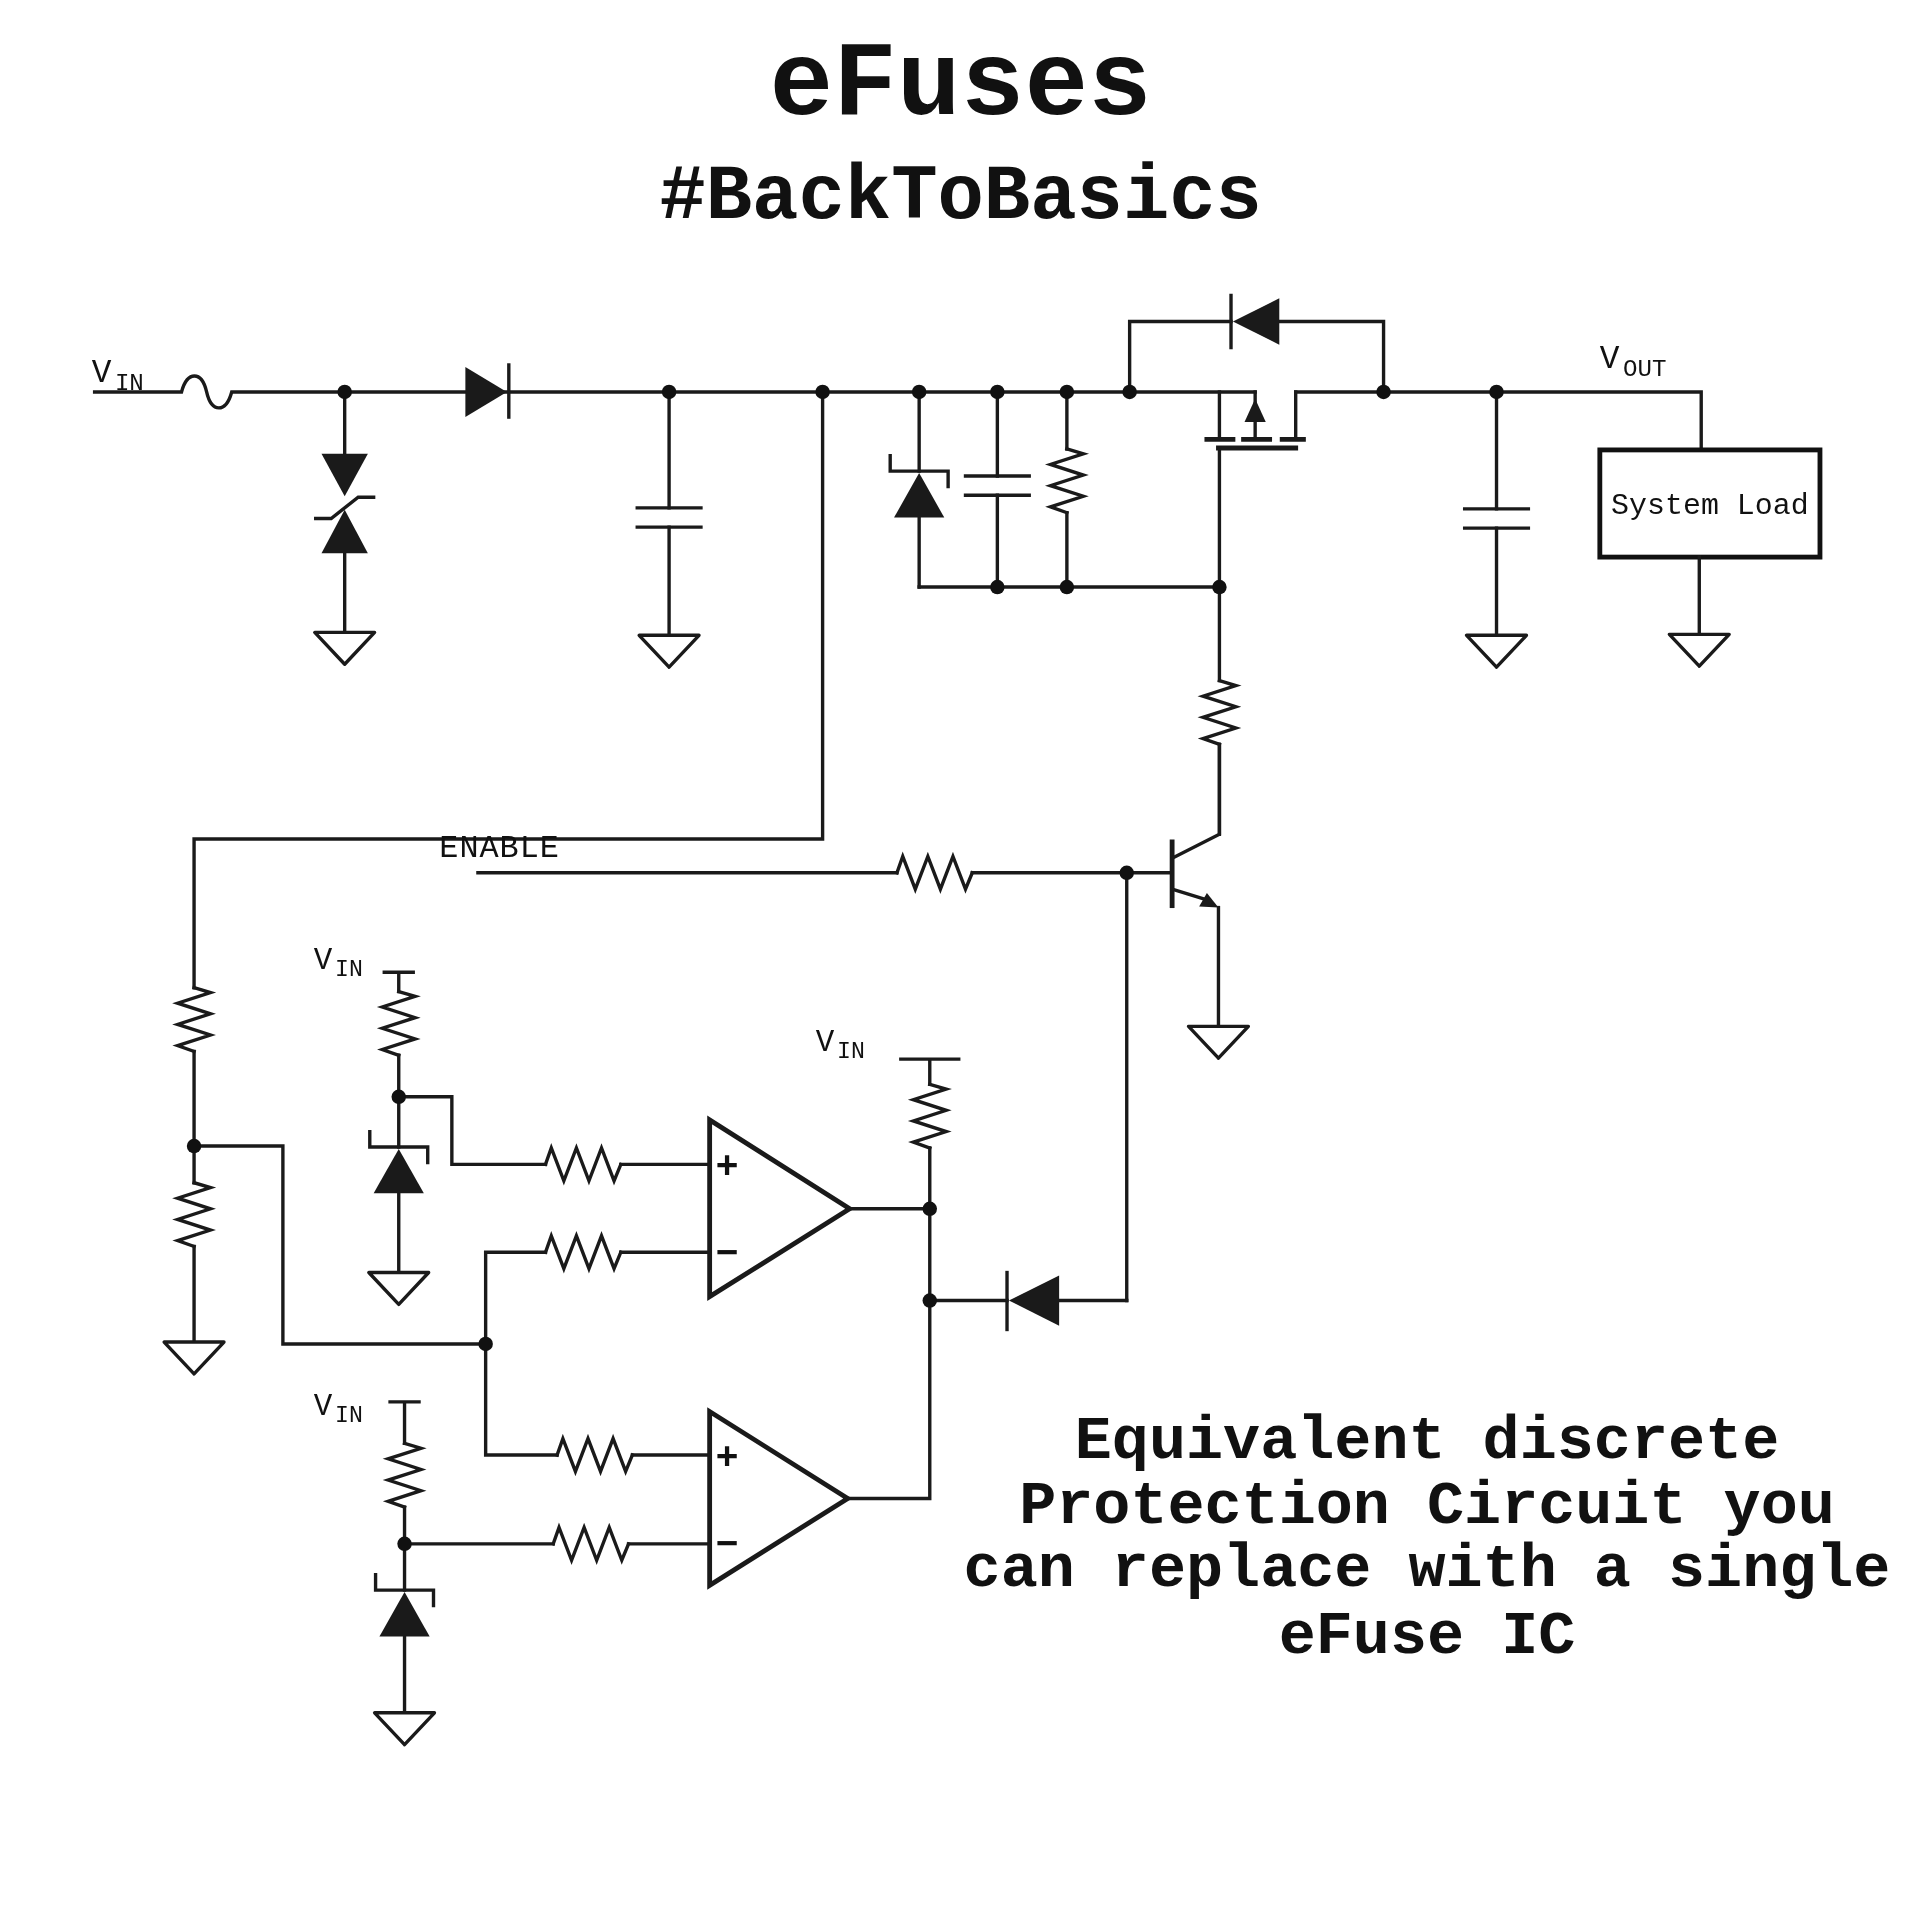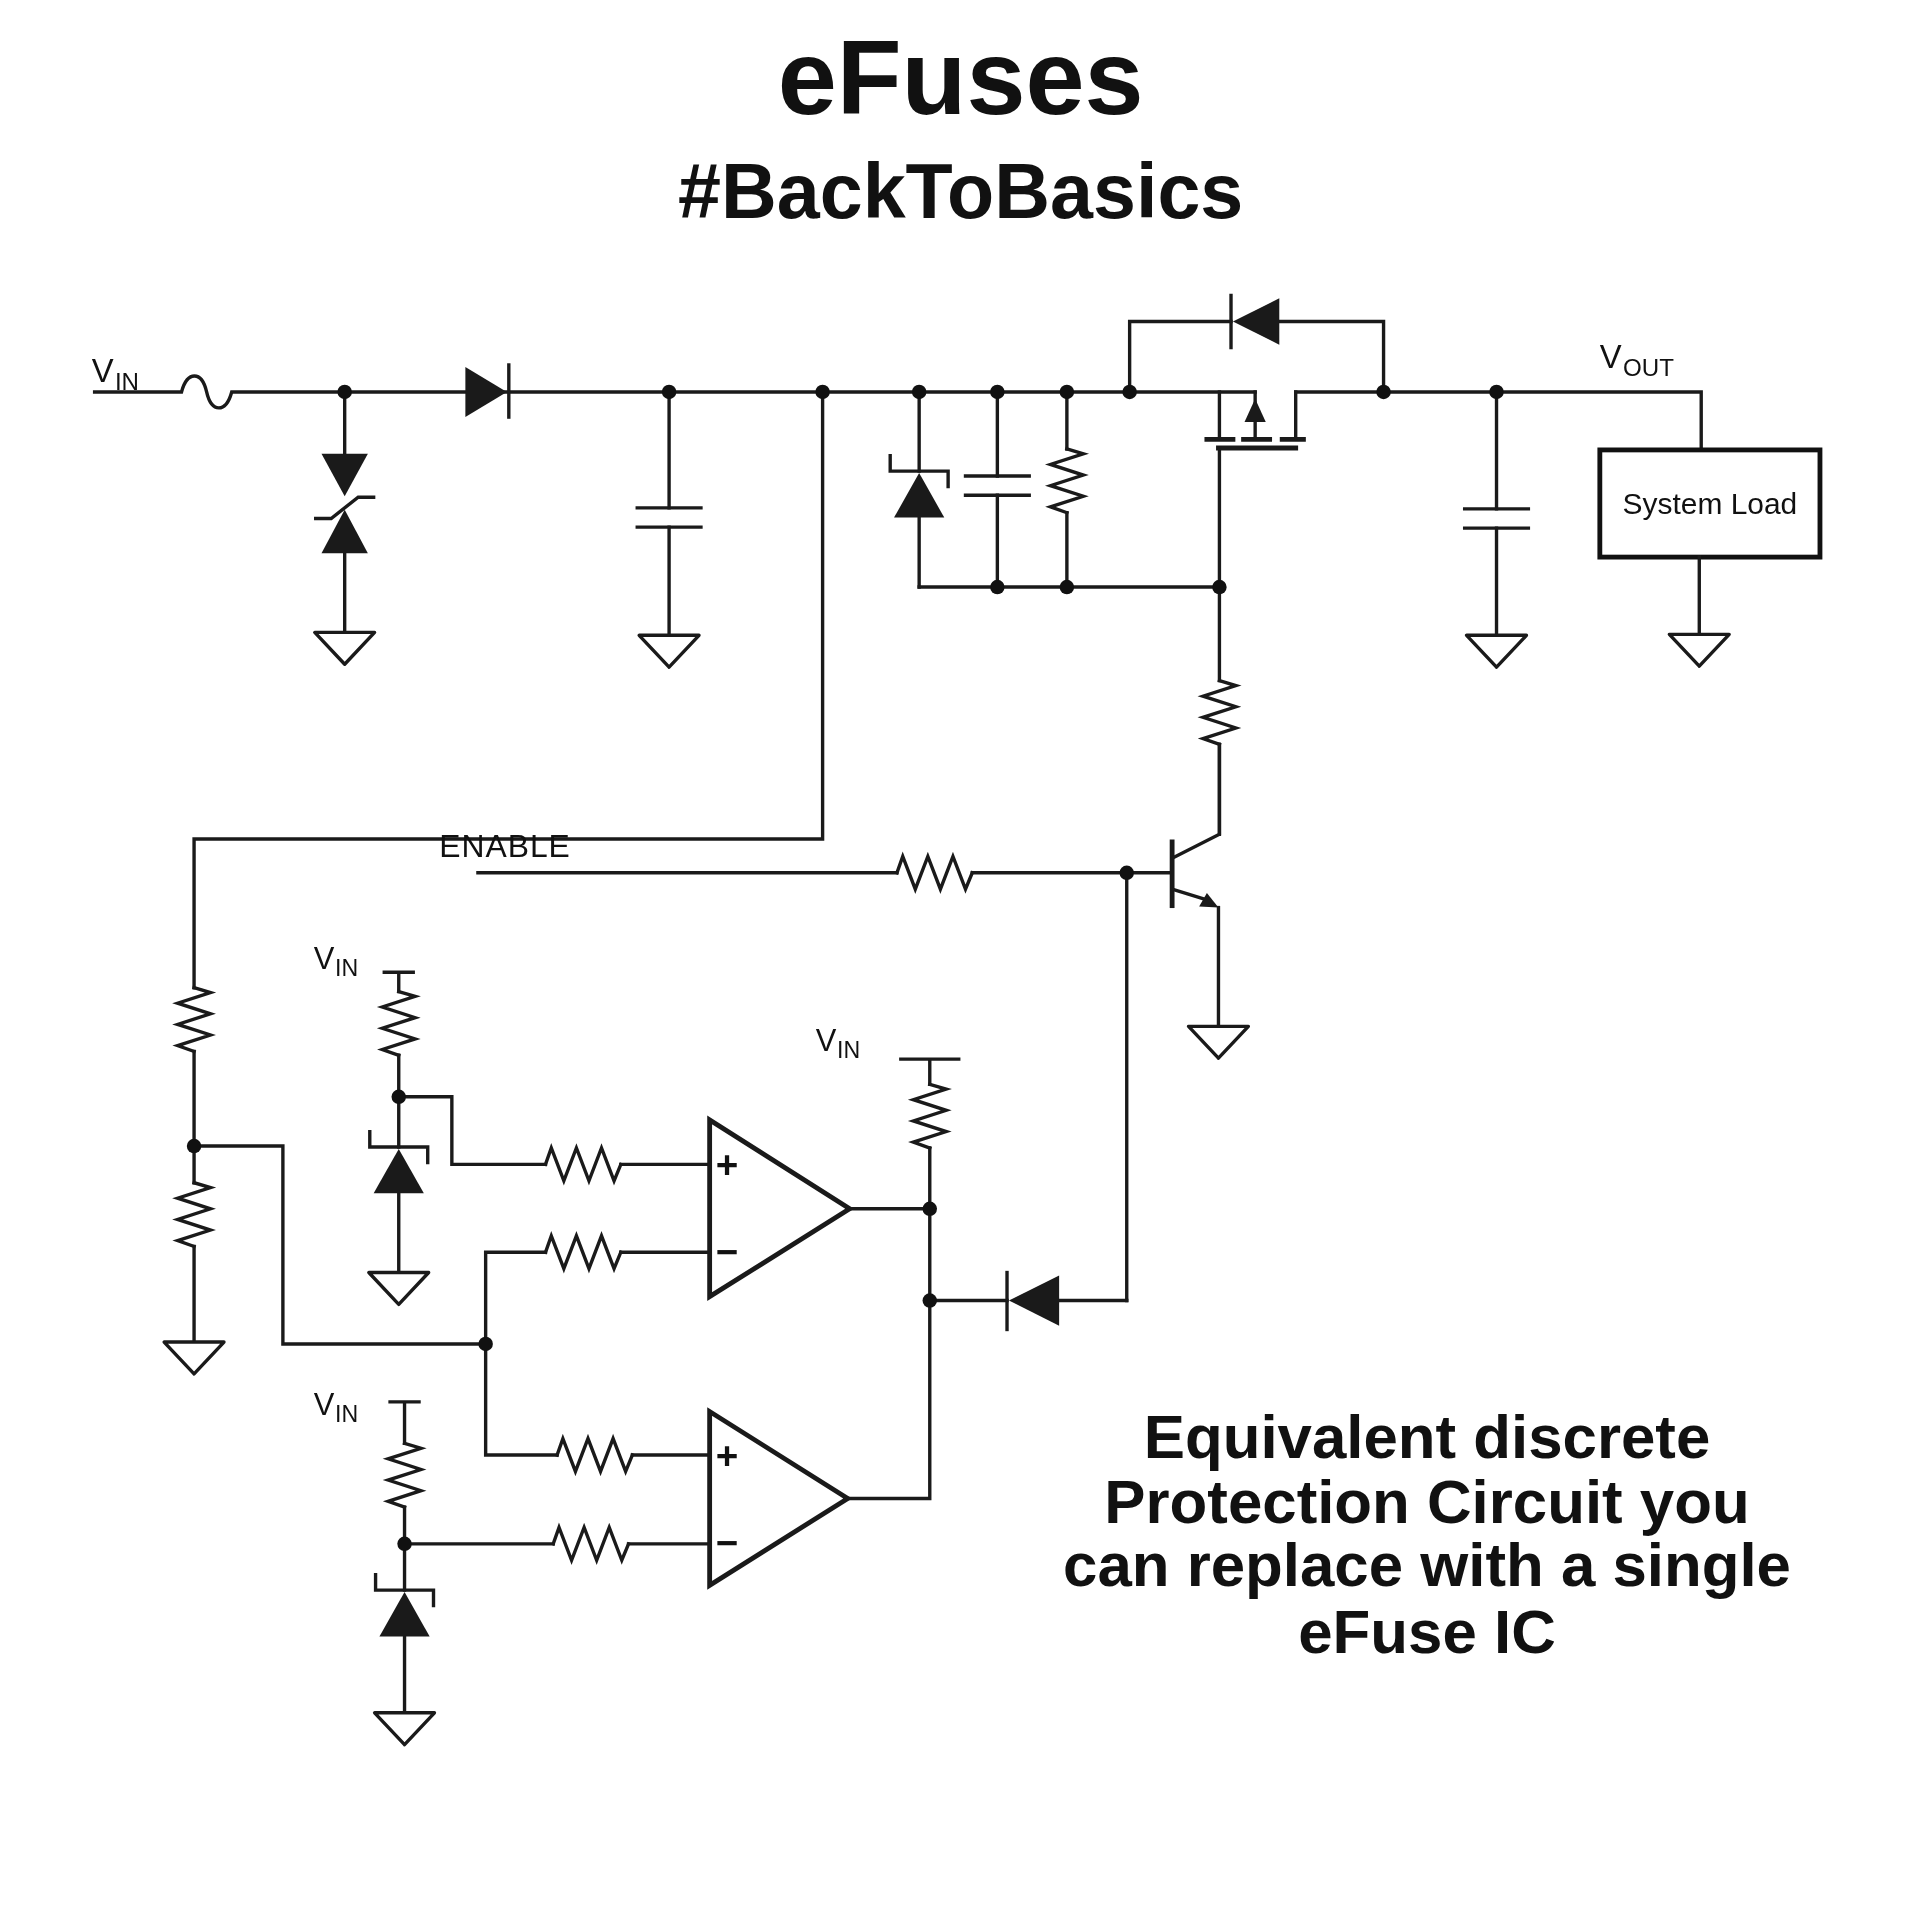--- a/index.html
+++ b/index.html
@@ -1,17 +1,17 @@
 <!DOCTYPE html>
 <html><head>
 <meta charset="utf-8">
 <style>
   html,body{margin:0;padding:0;background:#fff;}
   .canvas{position:relative;width:1931px;height:1931px;background:#ffffff;overflow:hidden;
-          font-family:Liberation Sans, sans-serif;}
+          font-family:Liberation Mono, monospace;}
   svg{position:absolute;left:0;top:0;}
   .wire{fill:none;stroke:#1a1a1a;stroke-width:3.5;stroke-linecap:square;stroke-linejoin:miter;}
   .thick{fill:none;stroke:#1a1a1a;stroke-width:5;stroke-linecap:square;}
   .fill{fill:#1a1a1a;stroke:none;}
   .open{fill:#ffffff;stroke:#1a1a1a;stroke-width:3.5;stroke-linejoin:round;}
   .dot{fill:#111111;stroke:none;}
   .boxrect{fill:#ffffff;stroke:#111111;stroke-width:5;}
   text{fill:#111111;}
   .lbl{font-size:34px;}
   .sub{font-size:25px;}

